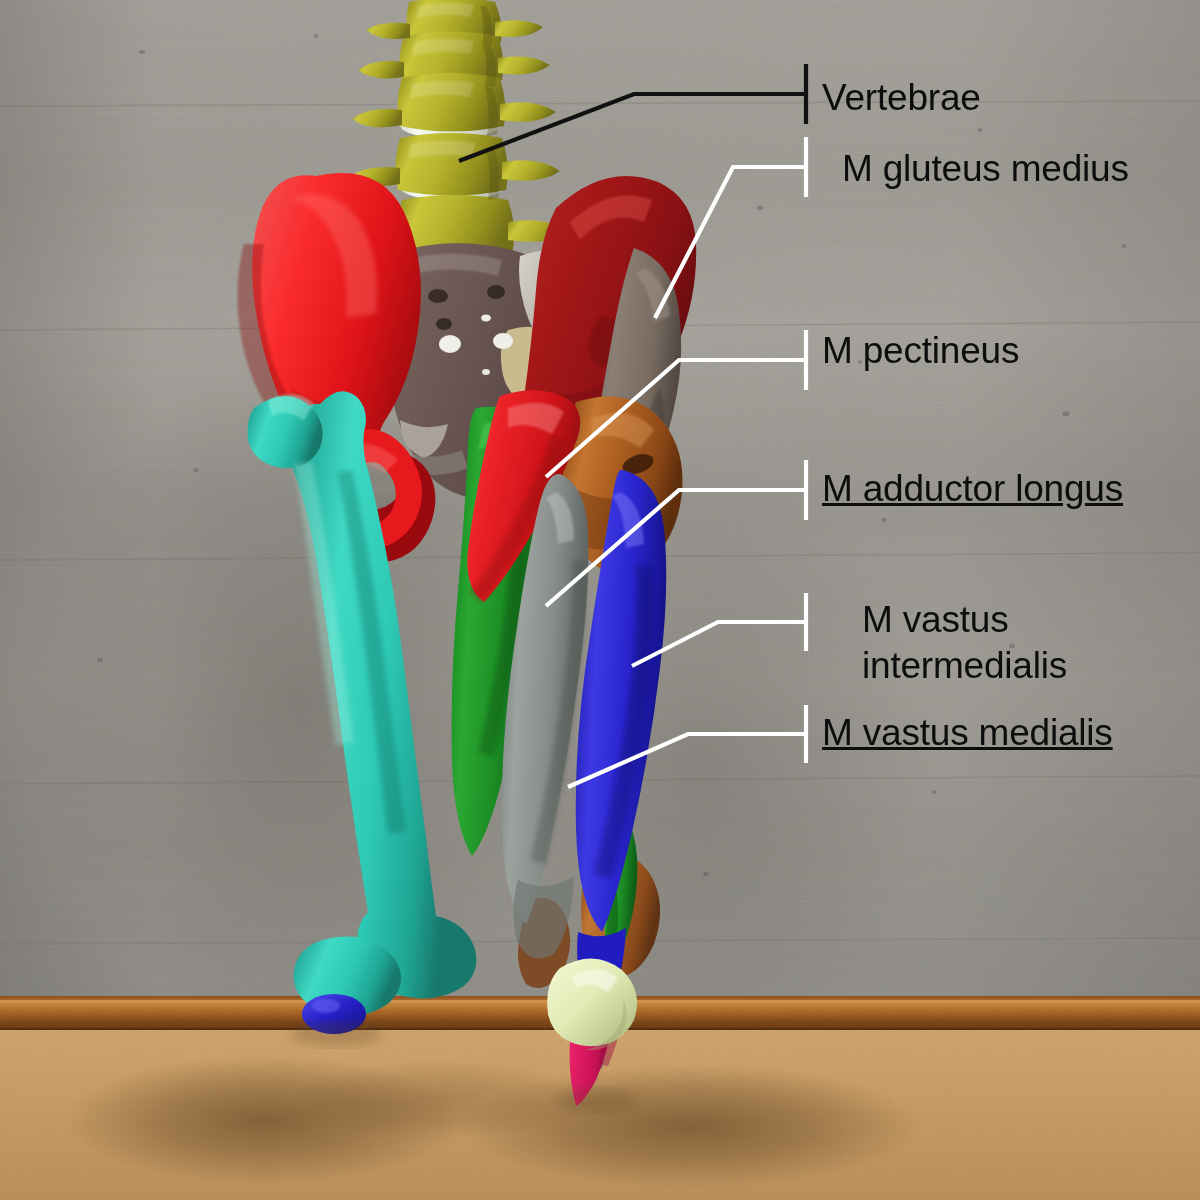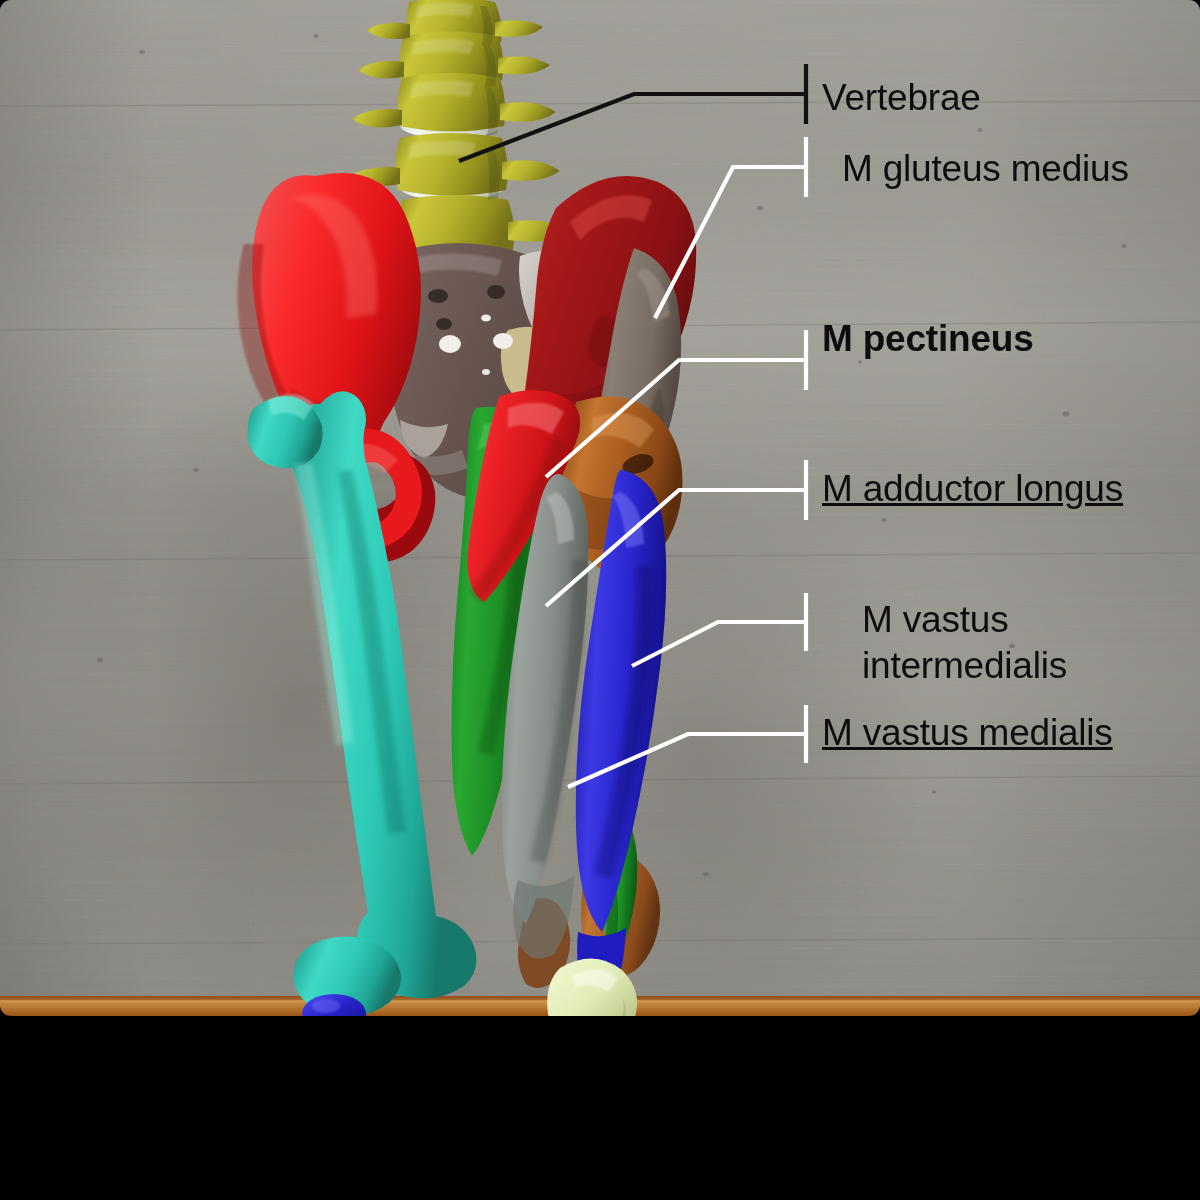--- a/index.html
+++ b/index.html
@@ -1,23 +1,22 @@
 <!DOCTYPE html>
 <html><head>
 <meta charset="utf-8">
 <title>Anatomy Illustration</title>
 <style>
   html,body{margin:0;padding:0;background:#000;}
   body{font-family:"Liberation Sans","DejaVu Sans",sans-serif;}
   #stage{
     position:relative;
-    width:1200px;height:1016px;
+    width:1200px;height:1200px;
     overflow:hidden;
     user-select:none;
-    border-radius:11px;
   }
   #scene{position:absolute;inset:0;width:1200px;height:1200px;display:block;}
   .lbl{
     position:absolute;
     color:#0d0d0d;
     font-family:"Liberation Sans","DejaVu Sans",sans-serif;
     font-size:37px;
     line-height:46px;
     letter-spacing:-0.2px;
     white-space:pre;
@@ -429,20 +428,20 @@
         <g>
           <line x1="806" y1="705" x2="806" y2="763" stroke="#ffffff" stroke-width="4.2"></line>
           <polyline points="806,734 688,734 568,787" fill="none" stroke="#ffffff" stroke-width="4.2" stroke-linecap="butt" stroke-linejoin="miter"></polyline>
         </g>
       </g>
 </svg>
 
 <div id="label-layer">
   <div class="lbl" style="left: 822px; top: 75px;">Vertebrae</div>
   <div class="lbl" style="left: 842px; top: 146px;">M gluteus medius</div>
-  <div class="lbl" style="left: 822px; top: 316px; font-weight: bold;">M pectineus</div>
+  <div class="lbl" style="left: 822px; top: 328px;">M pectineus</div>
   <div class="lbl" style="left: 822px; top: 466px; text-decoration: underline;">M adductor longus</div>
   <div class="lbl" style="left: 862px; top: 597px;">M vastus
 intermedialis</div>
   <div class="lbl" style="left: 822px; top: 710px; text-decoration: underline;">M vastus medialis</div>
 </div>
 
 </div>
 
 </body></html>

